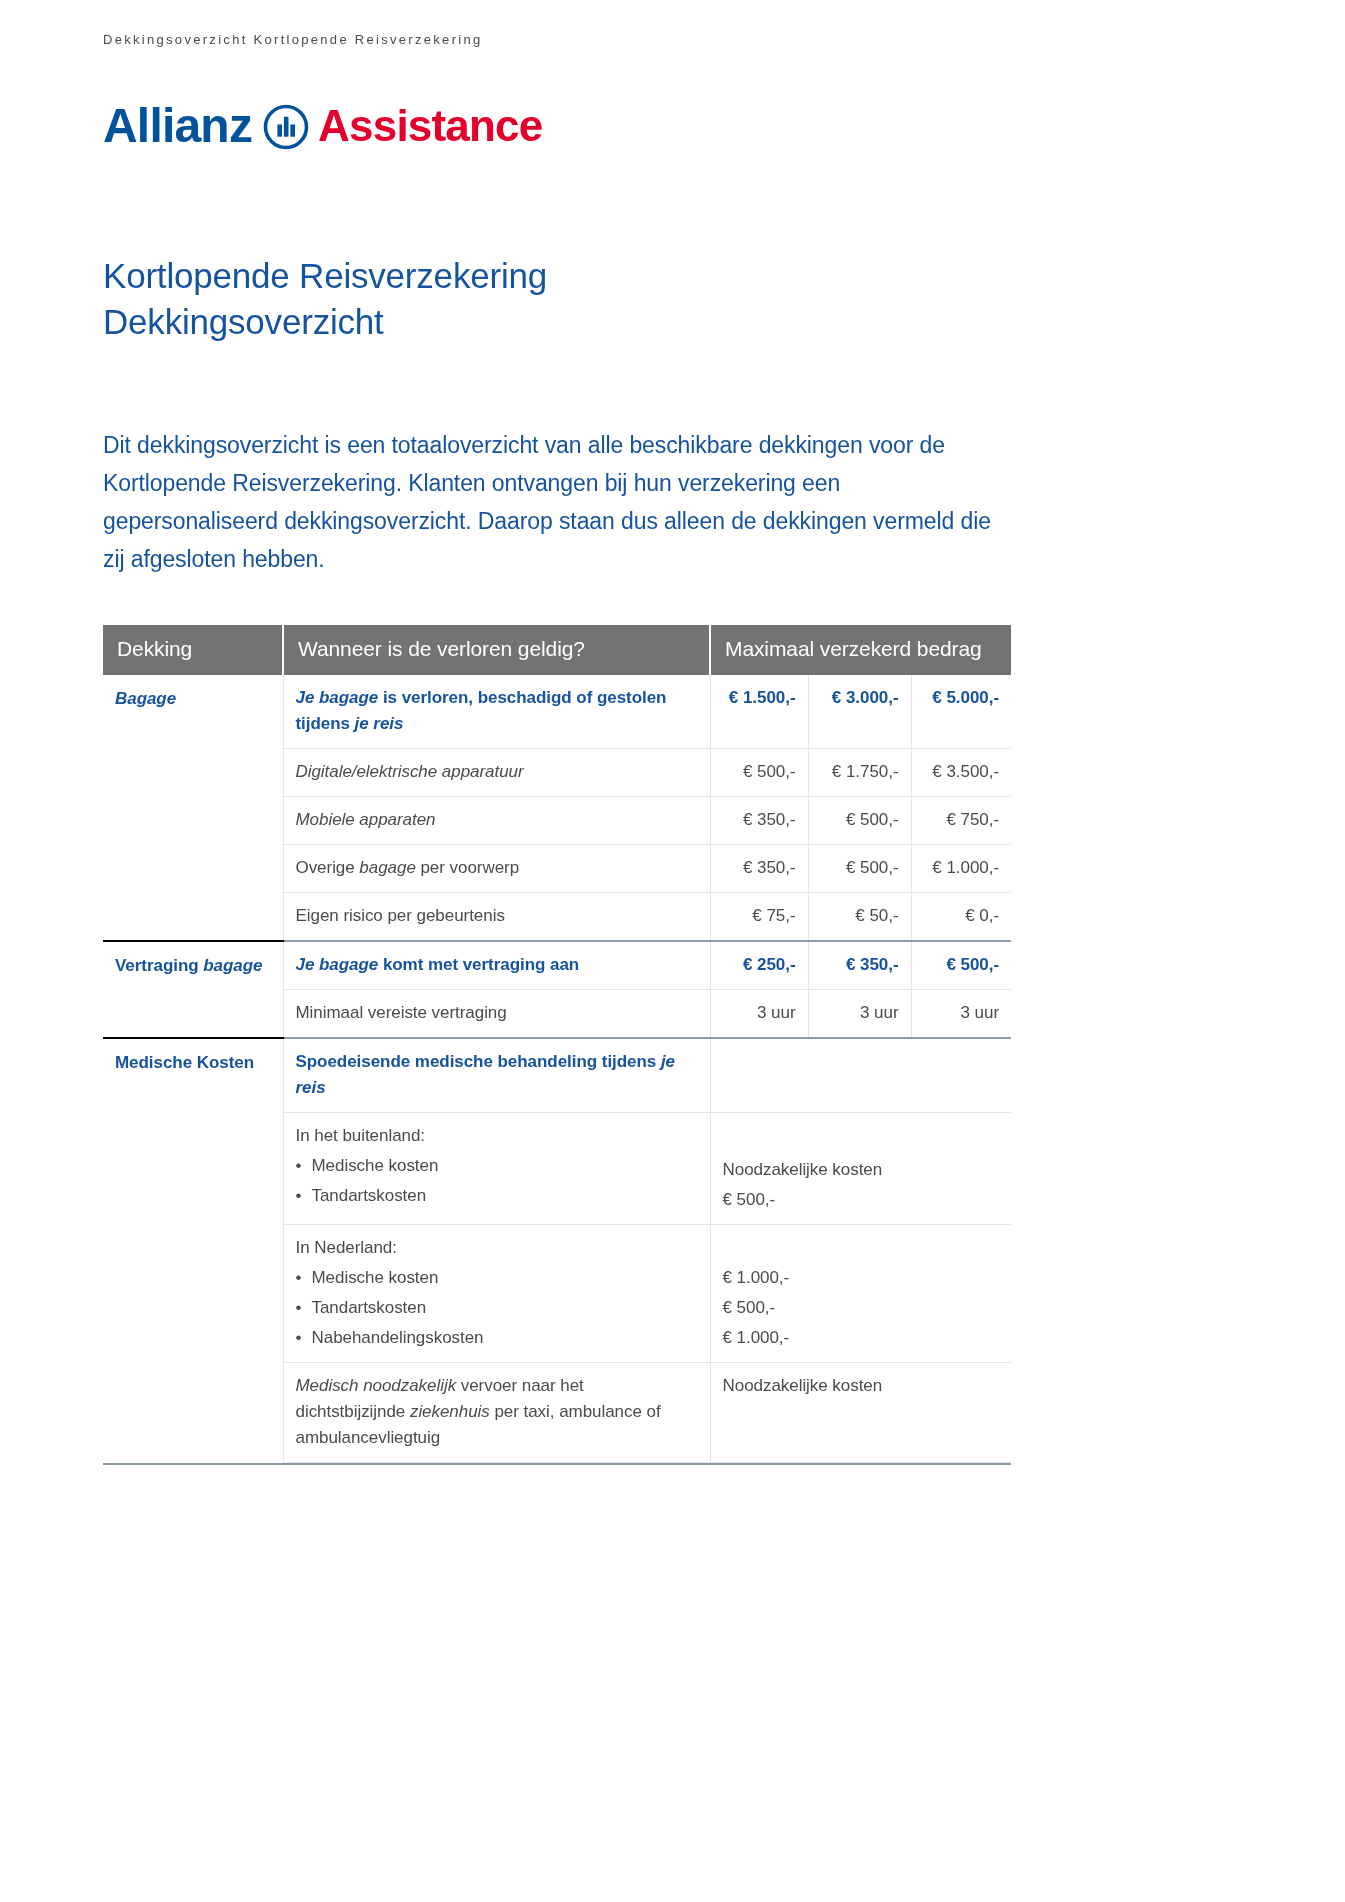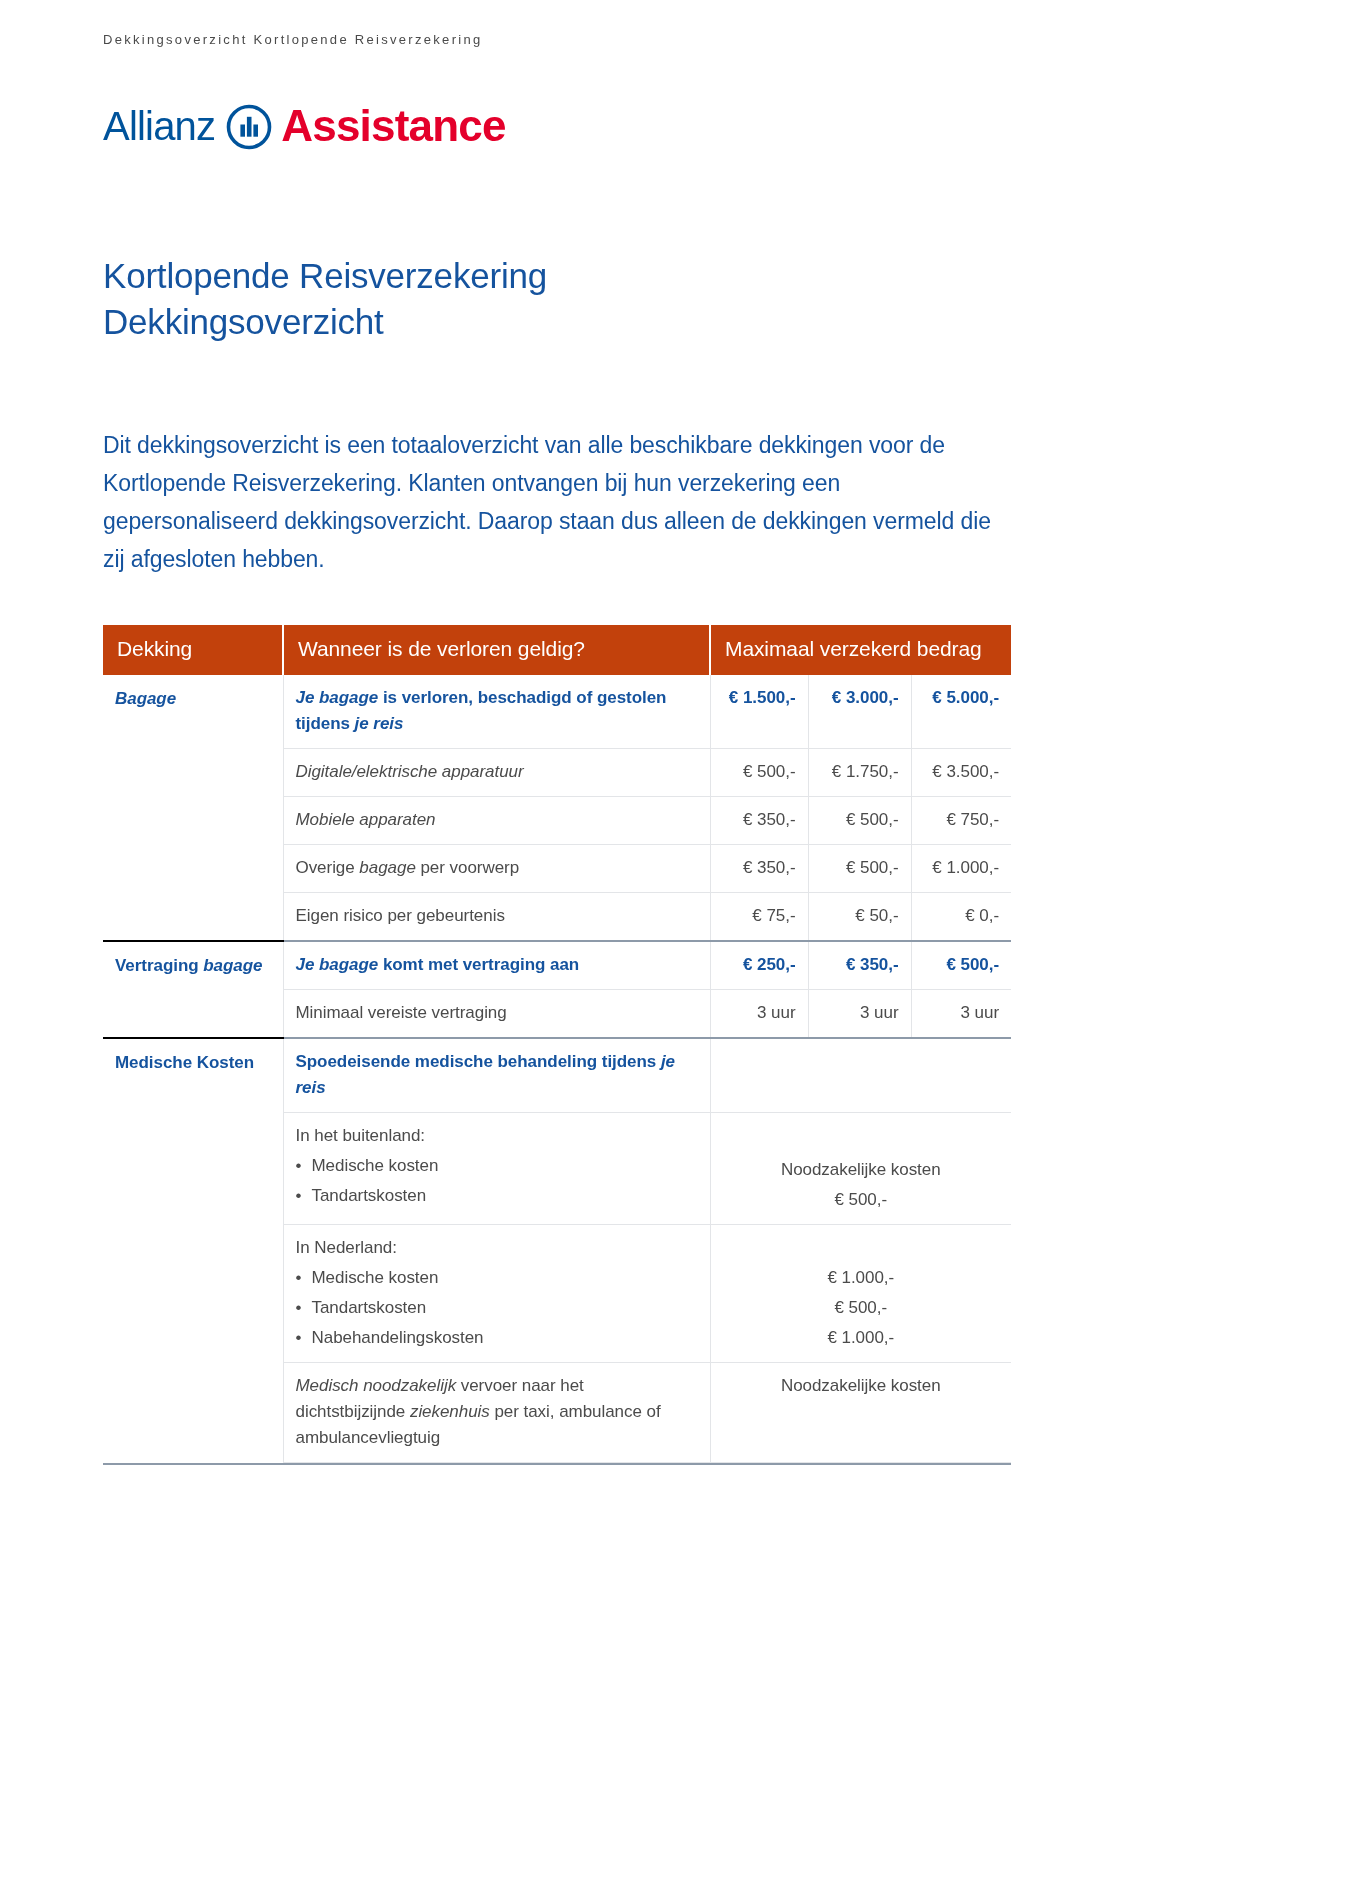--- a/index.html
+++ b/index.html
@@ -39,22 +39,22 @@
   
   .logo {
     position: absolute;
     left: 103px;
     top: 100px;
     display: flex;
     align-items: center;
     height: 52px;
   }
   .logo-allianz {
-    font-size: 40px;
-    font-weight: normal;
+    font-size: 48px;
+    font-weight: bold;
     color: #00539B;
     letter-spacing: -0.8px;
     font-family: "Liberation Sans", sans-serif;
     line-height: 1;
   }
   .logo-mark {
     width: 46px;
     height: 46px;
     margin: 0 9px 0 11px;
     flex: 0 0 auto;
@@ -106,21 +106,21 @@
     table-layout: fixed;
     font-size: 17px;
   }
   .cov-table col.c-dekking  { width: 180px; }
   .cov-table col.c-when     { width: 427px; }
   .cov-table col.c-a1       { width: 98px; }
   .cov-table col.c-a2       { width: 103px; }
   .cov-table col.c-a3       { width: 100px; }
 
   .cov-table thead th {
-    background: #c2410c;
+    background: #737373;
     color: #ffffff;
     font-weight: normal;
     font-size: 21px;
     text-align: left;
     padding: 12px 14px 14px 14px;
     border-right: 2px solid #ffffff;
     vertical-align: middle;
     letter-spacing: -0.1px;
   }
   .cov-table thead th.th-last { border-right: none; }
@@ -163,21 +163,21 @@
   td.amount {
     text-align: right;
     color: #4b4b4b;
     white-space: nowrap;
   }
   td.amount.hl {
     color: #15539E;
     font-weight: bold;
   }
   td.amount-wide {
-    text-align: center;
+    text-align: left;
     color: #4b4b4b;
     margin-top: 20px;
   }
   .it { font-style: italic; }
   .bi { font-style: italic; font-weight: bold; }
   .bullet-line { display: block; }
   .bullet-line .bul { display: inline-block; width: 16px; }
   .gap-line { display: block; height: 4px; }
   .table-end {
     position: absolute;

